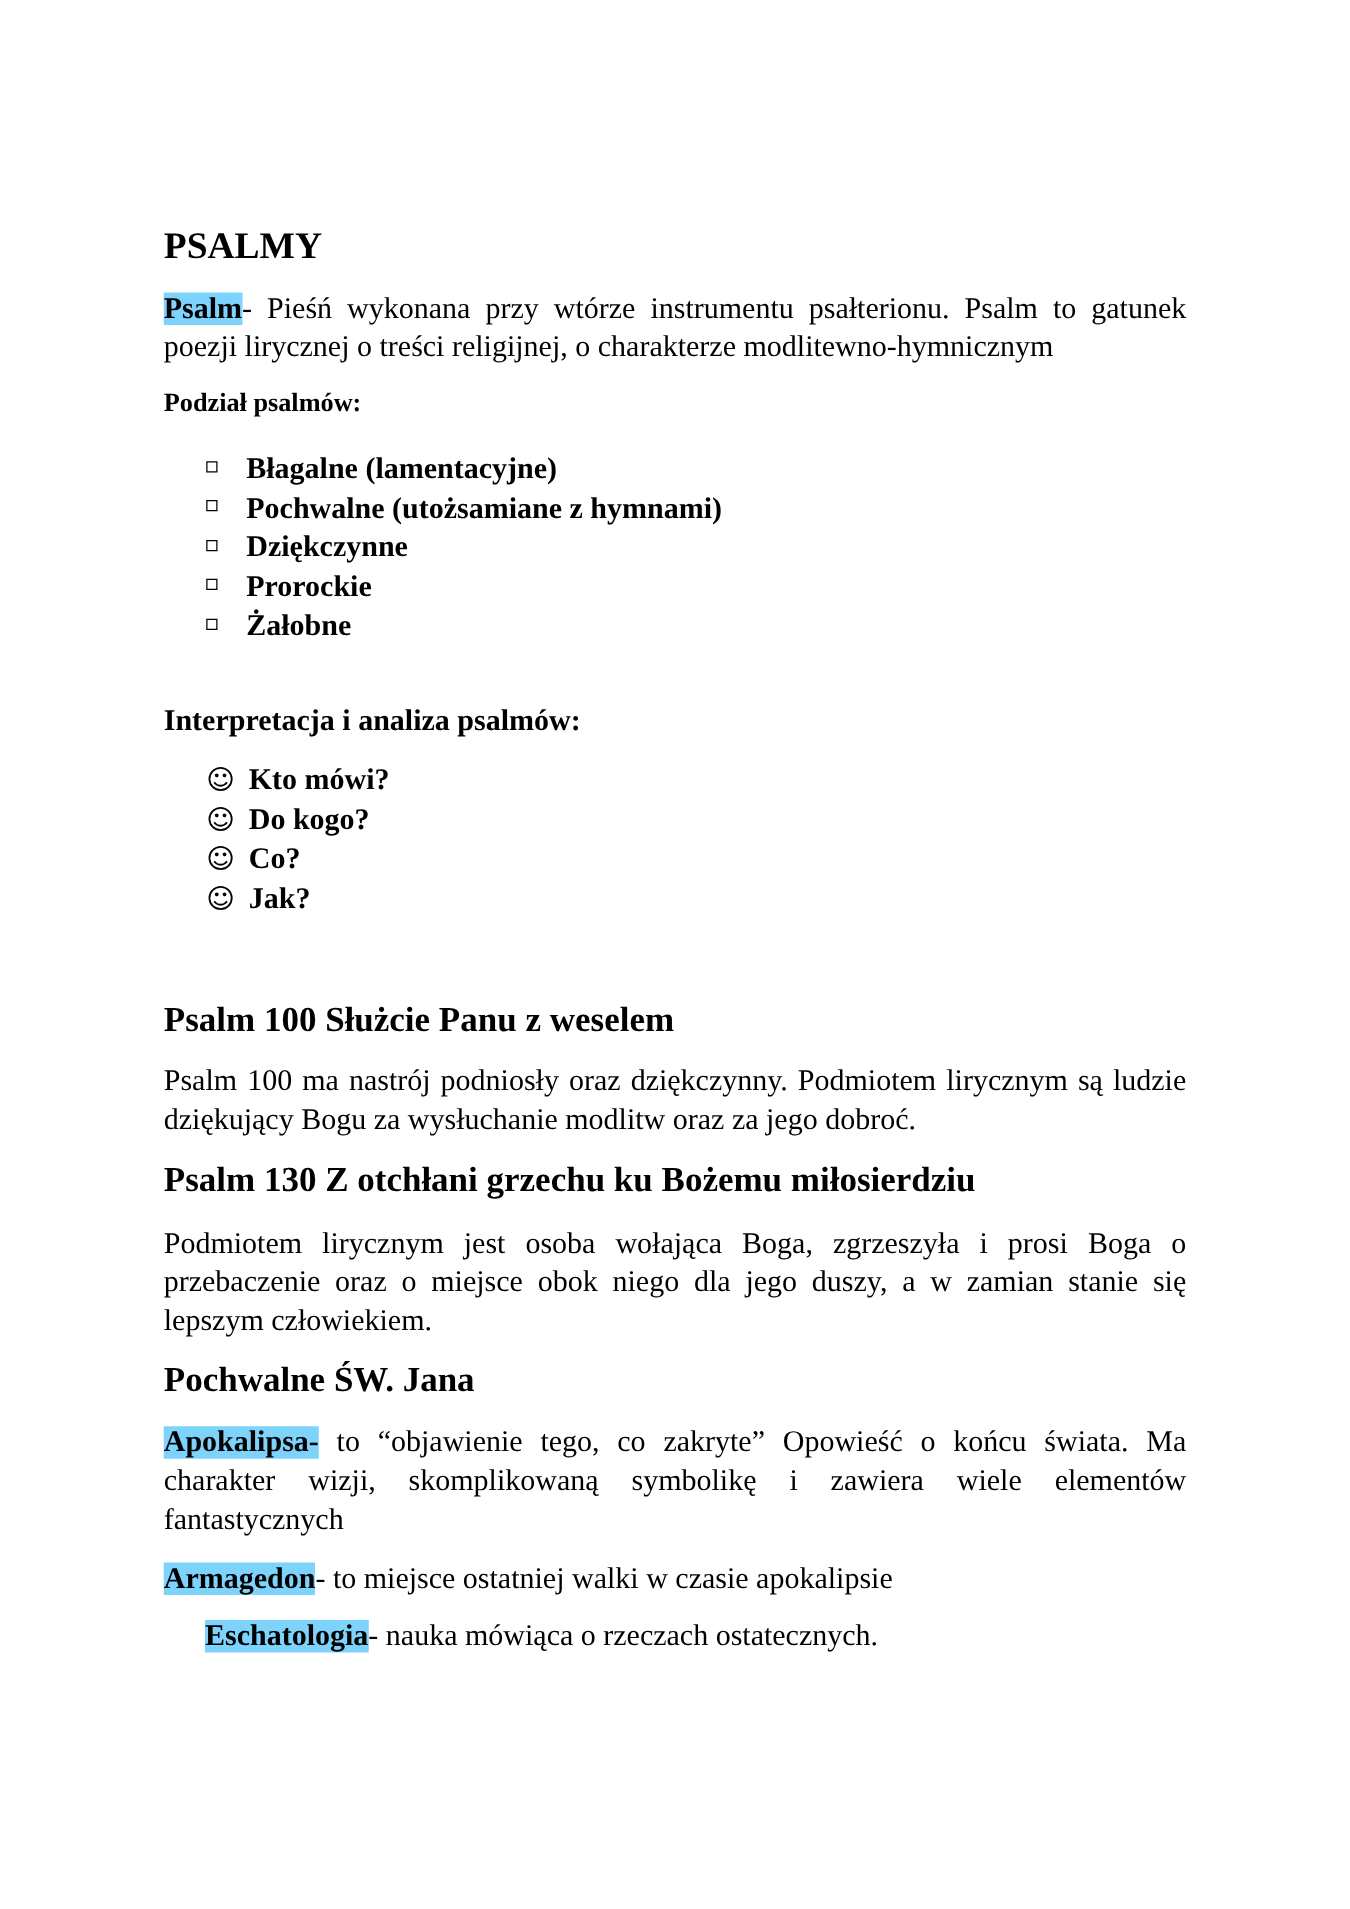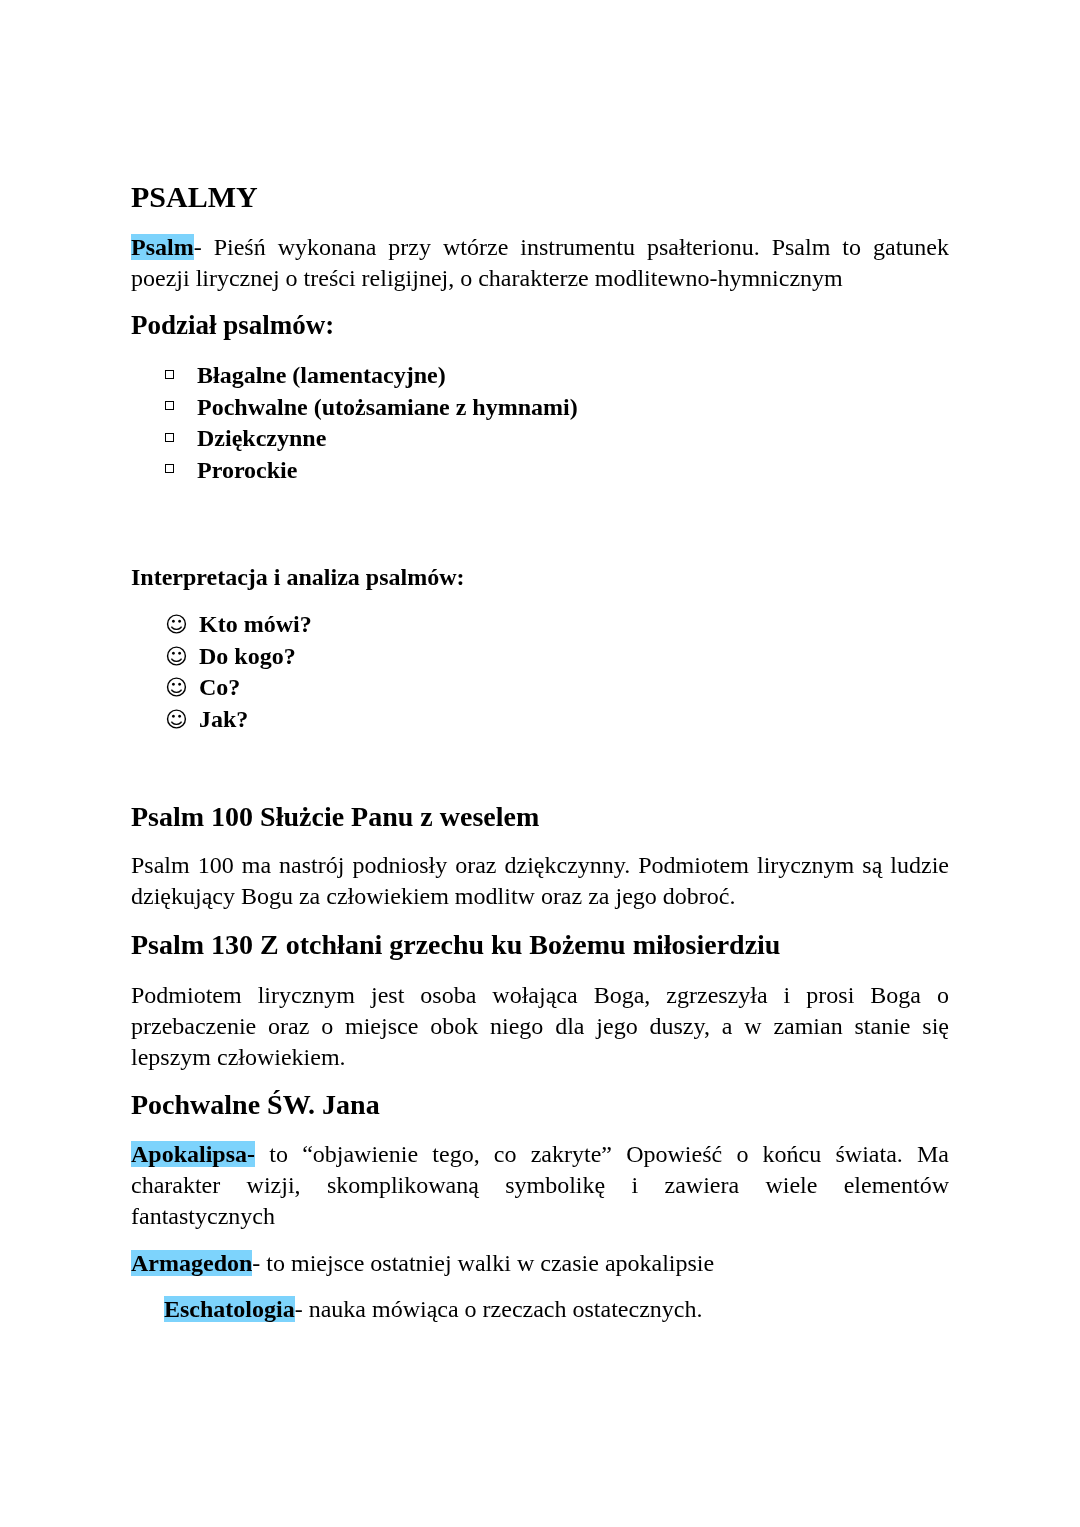--- a/index.html
+++ b/index.html
@@ -3,21 +3,21 @@
   <meta charset="utf-8">
   <style>
     html, body { margin: 0; padding: 0; background: #ffffff; }
     body { width: 1080px; height: 1527px; position: relative; overflow: hidden;
            font-family: "Liberation Serif", serif; color: #000; }
     .page { position: absolute; left: 131px; top: 0; width: 818px; }
     .title { position: absolute; left: 0; width: 818px; text-align: left; font-weight: bold; }
     .t-main { top: 180px; font-size: 30px; }
     p { margin: 0; position: absolute; left: 0; width: 818px; font-size: 24px; line-height: 31px; text-align: justify; }
     .hl { background: #7dd3fc; font-weight: bold; margin-top: 32px; }
-    .h2 { position: absolute; left: 0; font-weight: bold; font-size: 27px; }
+    .h2 { position: absolute; left: 0; font-weight: bold; font-size: 21px; }
     .h3 { position: absolute; left: 0; font-weight: bold; font-size: 24px; }
     ul { list-style: none; margin: 0; padding: 0; position: absolute; left: 34px; }
     li { font-size: 24px; line-height: 31.5px; font-weight: bold; white-space: nowrap; }
     .sq { display: inline-block; width: 7px; height: 7px; border: 1.2px solid #000; margin-right: 23px; vertical-align: middle; position: relative; top: -3px; }
     .smile { display: inline-block; width: 24px; font-weight: normal; margin-right: 10px; font-size: 22px; font-family: "DejaVu Sans", sans-serif; }
     .t2 { font-size: 28px; }
   </style>
 </head>
 <body>
 
@@ -26,33 +26,34 @@
 
   <p style="top:232px;"><span class="hl">Psalm</span><span>- Pieśń wykonana przy wtórze instrumentu psałterionu. Psalm to gatunek poezji lirycznej o treści religijnej, o charakterze modlitewno-hymnicznym</span></p>
 
   <div class="h2" style="top:310px;">Podział psalmów:</div>
 
   <ul style="top:360px;">
     <li><span class="sq"></span><span>Błagalne (lamentacyjne)</span></li>
     <li><span class="sq"></span><span>Pochwalne (utożsamiane z hymnami)</span></li>
     <li><span class="sq"></span><span>Dziękczynne</span></li>
     <li><span class="sq"></span><span>Prorockie</span></li>
+    <li><span class="sq"></span><span>Żałobne</span></li>
   </ul>
 
   <div class="h3" style="top:564px;">Interpretacja i analiza psalmów:</div>
 
   <ul style="top:609px;">
     <li><span class="smile">☺</span><span>Kto mówi?</span></li>
     <li><span class="smile">☺</span><span>Do kogo?</span></li>
     <li><span class="smile">☺</span><span>Co?</span></li>
     <li><span class="smile">☺</span><span>Jak?</span></li>
   </ul>
 
   <div class="title t2" style="top:801px;">Psalm 100 Służcie Panu z weselem</div>
-  <p style="top:850px;">Psalm 100 ma nastrój podniosły oraz dziękczynny. Podmiotem lirycznym są ludzie dziękujący Bogu za człowiekiem modlitw oraz za jego dobroć.</p>
+  <p style="top:850px;">Psalm 100 ma nastrój podniosły oraz dziękczynny. Podmiotem lirycznym są ludzie dziękujący Bogu za wysłuchanie modlitw oraz za jego dobroć.</p>
 
   <div class="title t2" style="top:929px;">Psalm 130 Z otchłani grzechu ku Bożemu miłosierdziu</div>
   <p style="top:980px;">Podmiotem lirycznym jest osoba wołająca Boga, zgrzeszyła i prosi Boga o przebaczenie oraz o miejsce obok niego dla jego duszy, a w zamian stanie się lepszym człowiekiem.</p>
 
   <div class="title t2" style="top:1089px;">Pochwalne ŚW. Jana</div>
 
   <p style="top:1139px;"><span class="hl">Apokalipsa-</span><span> to “objawienie tego, co zakryte” Opowieść o końcu świata. Ma charakter wizji, skomplikowaną symbolikę i zawiera wiele elementów fantastycznych</span></p>
 
   <p style="top:1248px;"><span class="hl">Armagedon</span><span>- to miejsce ostatniej walki w czasie apokalipsie</span></p>
 

